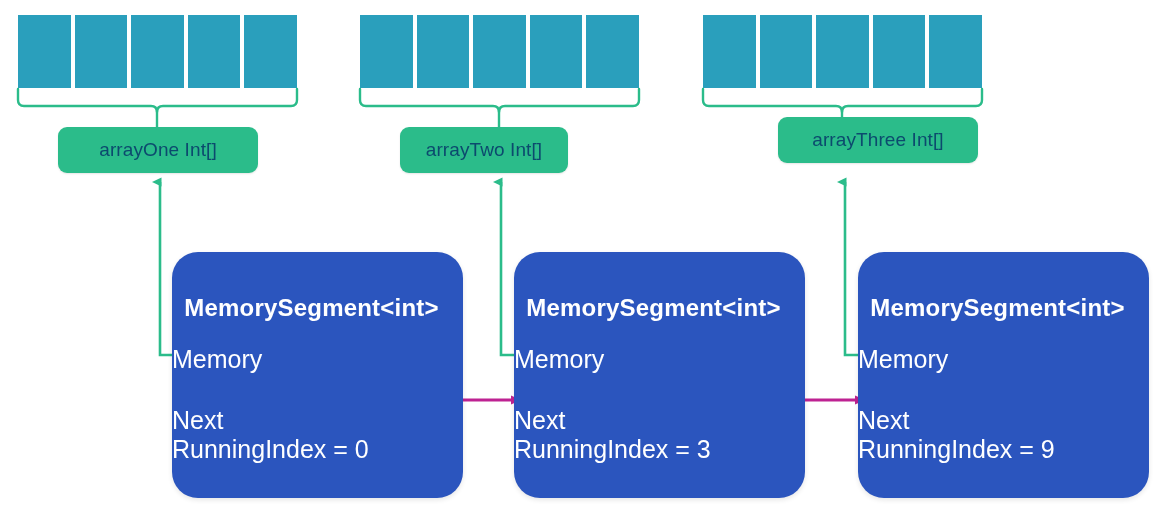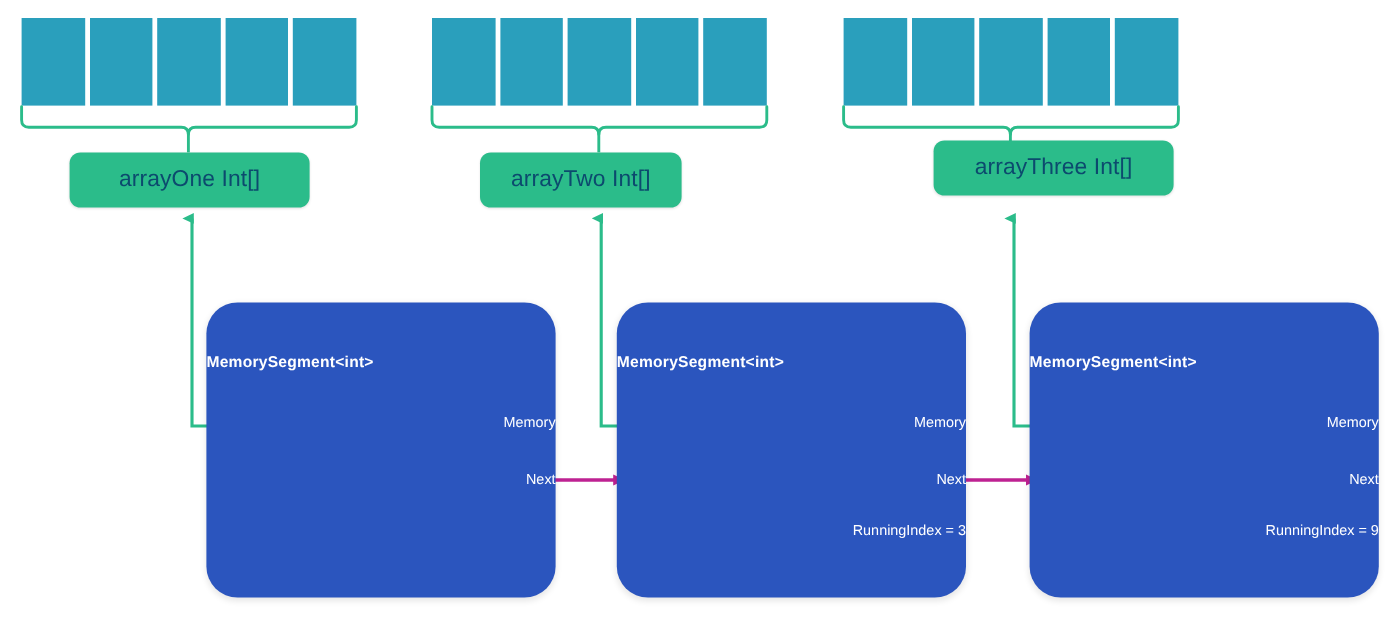--- a/index.html
+++ b/index.html
@@ -56,33 +56,34 @@
     background: #2b55be;
     border-radius: 26px;
     color: #ffffff;
     box-shadow: 0 2px 5px rgba(0,0,0,.10);
   }
   .seg-title {
     position: absolute;
     left: 0;
     right: 12px;
     top: 42px;
-    font-size: 13px;
+    text-align: center;
+    font-size: 24px;
     font-weight: bold;
     letter-spacing: .2px;
   }
   .seg-field {
     position: absolute;
     left: 0;
     right: 0;
-    text-align: right;
-    font-size: 12px;
+    text-align: left;
+    font-size: 25px;
   }
   .seg-field.memory  { top: 93px; }
-  .seg-field.next    { top: 140px; padding-left: 16px; }
+  .seg-field.next    { top: 154px; }
   .seg-field.running { top: 183px; }
 </style>
 </head>
 <body>
 
 <div id="canvas">
 
   <div class="array-group" style="left:18px; top:15px; width:279px; height:73px;">
     <div class="array-cell"></div>
     <div class="array-cell"></div>
@@ -150,20 +151,21 @@
     <span>arrayTwo Int[]</span>
   </div>
   <div class="pill" style="left:743px; top:117px; width:200px; height:46px;margin-left:35px;">
     <span>arrayThree Int[]</span>
   </div>
 
   <div class="segment" style="left:172px; top:252px; width:291px; height:246px;">
     <div class="seg-title">MemorySegment&lt;int&gt;</div>
     <div class="seg-field memory">Memory</div>
     <div class="seg-field next">Next</div>
+    <div class="seg-field running">RunningIndex = 0</div>
   </div>
 
   <div class="segment" style="left:514px; top:252px; width:291px; height:246px;">
     <div class="seg-title">MemorySegment&lt;int&gt;</div>
     <div class="seg-field memory">Memory</div>
     <div class="seg-field next">Next</div>
     <div class="seg-field running">RunningIndex = 3</div>
   </div>
 
   <div class="segment" style="left:858px; top:252px; width:291px; height:246px;">

